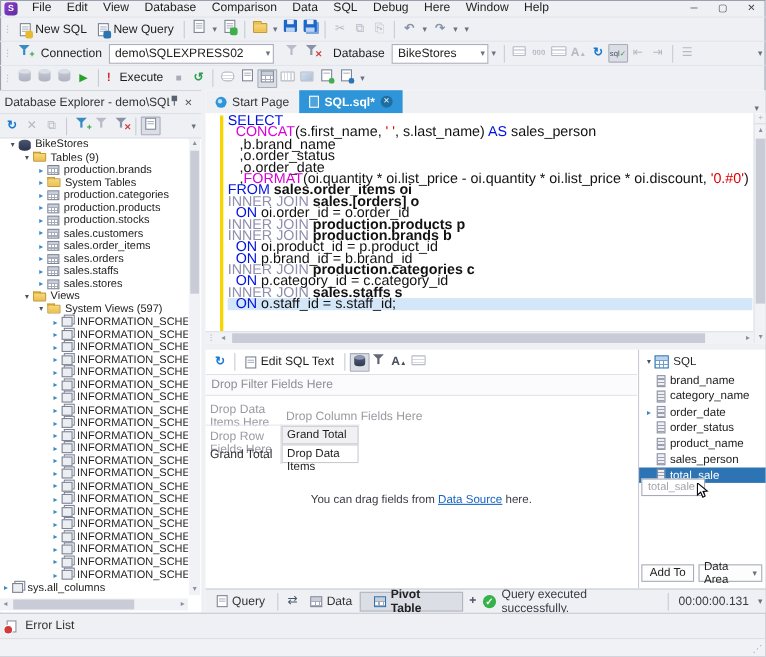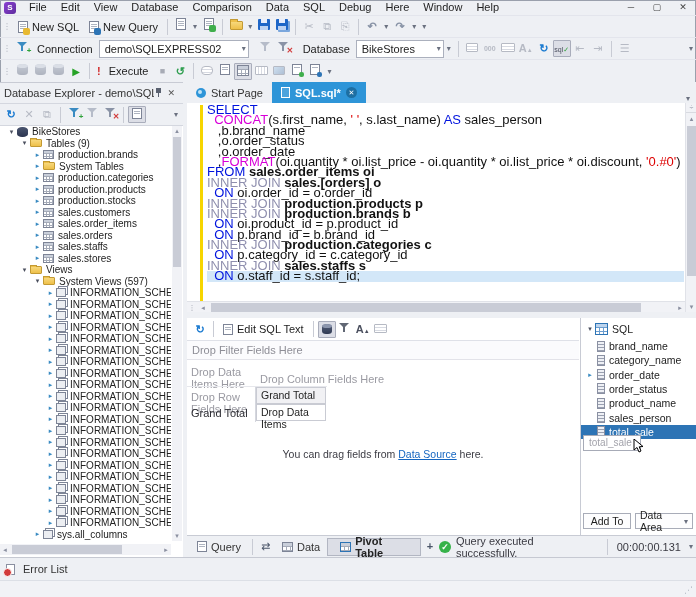--- a/index.html
+++ b/index.html
@@ -537,21 +537,21 @@
         </span>
         <span>INFORMATION_SCHEMA.VIEW_COLUMN_USAGE</span>
       </div>
       <div class="trow" style="padding-left: 45px;">
         <span class="texp c">▸</span>
         <span class="ticon">
           <span class="t-vw"></span>
         </span>
         <span>INFORMATION_SCHEMA.VIEW_TABLE_USAGE</span>
       </div>
-      <div class="trow" style="padding-left: 32px;">
+      <div class="trow" style="">
         <span class="texp c">▸</span>
         <span class="ticon">
           <span class="t-vw"></span>
         </span>
         <span>sys.all_columns</span>
       </div>
     </div>
   <div class="vscroll">
     <span class="arrowbtn" style="top:0">▴</span>
     <div class="thumb" style="top:11px;height:130px"></div>

